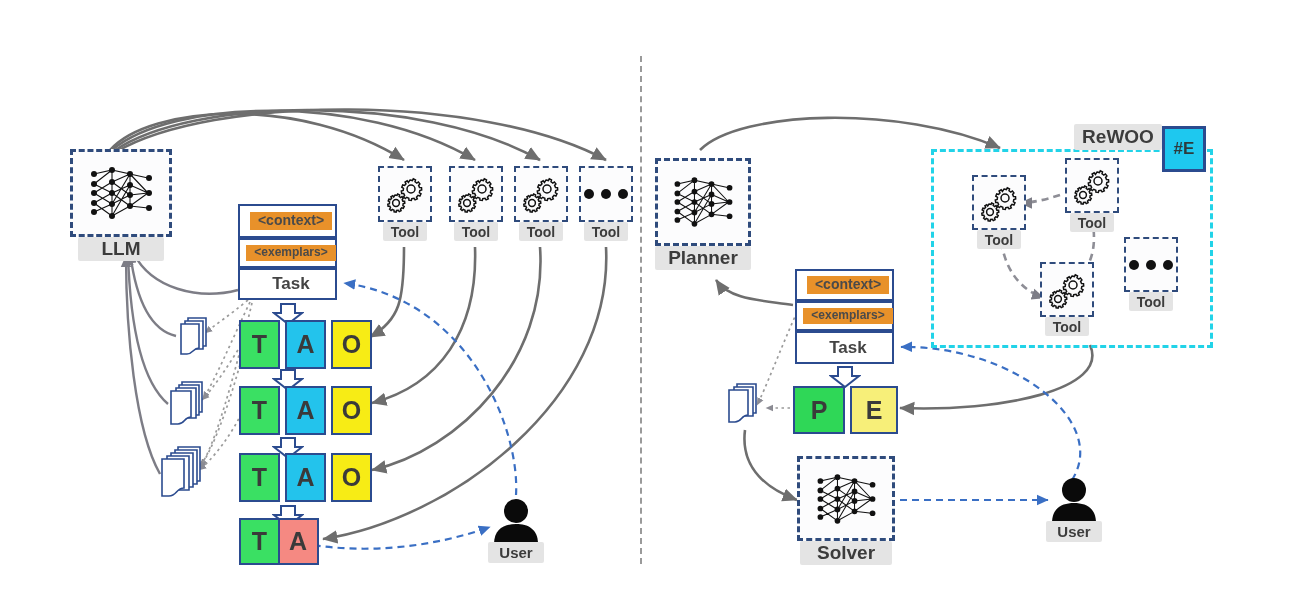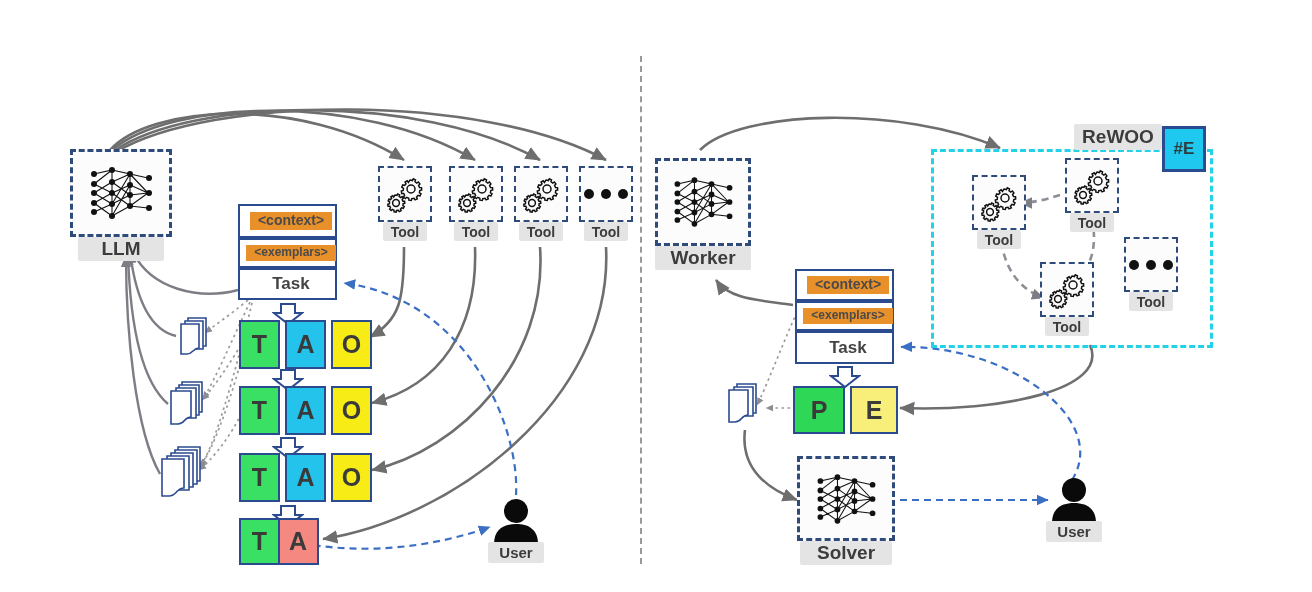--- a/index.html
+++ b/index.html
@@ -419,21 +419,21 @@
         <circle cx="48" cy="12" r="3"></circle>
           <circle cx="48" cy="23" r="3"></circle>
           <circle cx="48" cy="33" r="3"></circle>
           <circle cx="48" cy="44" r="3"></circle>
         <circle cx="67" cy="16" r="3"></circle>
           <circle cx="67" cy="31" r="3"></circle>
           <circle cx="67" cy="46" r="3"></circle>
       </g>
     </svg>
   </div>
-  <div class="cap" style="left:655px; top:246px; width:96px; height:24px; font-size:19px;">Worker</div>
+  <div class="cap" style="left:655px; top:246px; width:96px; height:24px; font-size:19px;">Planner</div>
 
   <div class="worker-region" style="left: 931px; top: 149px; width: 282px; height: 199px; border-color: rgb(34, 211, 232);"></div>
   <div class="cap" style="left:1074px; top:124px; width:88px; height:26px; font-size:19px;">ReWOO</div>
   <div class="ebadge" style="left: 1162px; top: 126px; width: 44px; height: 46px; background: rgb(30, 200, 239);">#E</div>
 
   <div class="dbox thin" style="left:1065px; top:158px; width:54px; height:55px;">
     <svg class="gear" width="40" height="40" viewBox="0 0 40 40">
       <g fill="none" stroke="#111" stroke-width="1.5">
         <path d="M25,6 l2.4,.6 .9,-1.8 2.2,1.1 -.5,1.9 1.8,1.3 1.6,-1.1 1.5,1.9 -1.3,1.5 .9,2.1 2,.1 .2,2.4 -1.9,.5 -.4,2.2 1.6,1.1 -1.1,2.2 -1.9,-.6 -1.5,1.7 .8,1.8 -2.2,1 -1.1,-1.6 -2.2,.3 -.5,1.9 -2.4,-.3 -.1,-2 -2,-.9 -1.5,1.3 -1.8,-1.6 1.1,-1.6 -.9,-2 -2,.1 -.4,-2.4 1.9,-.6 .3,-2.2 -1.7,-1.1 .9,-2.2 1.9,.5 1.4,-1.7 -.9,-1.8 2.1,-1.2 1.2,1.6z"></path>
         <circle cx="26" cy="15" r="4"></circle>

